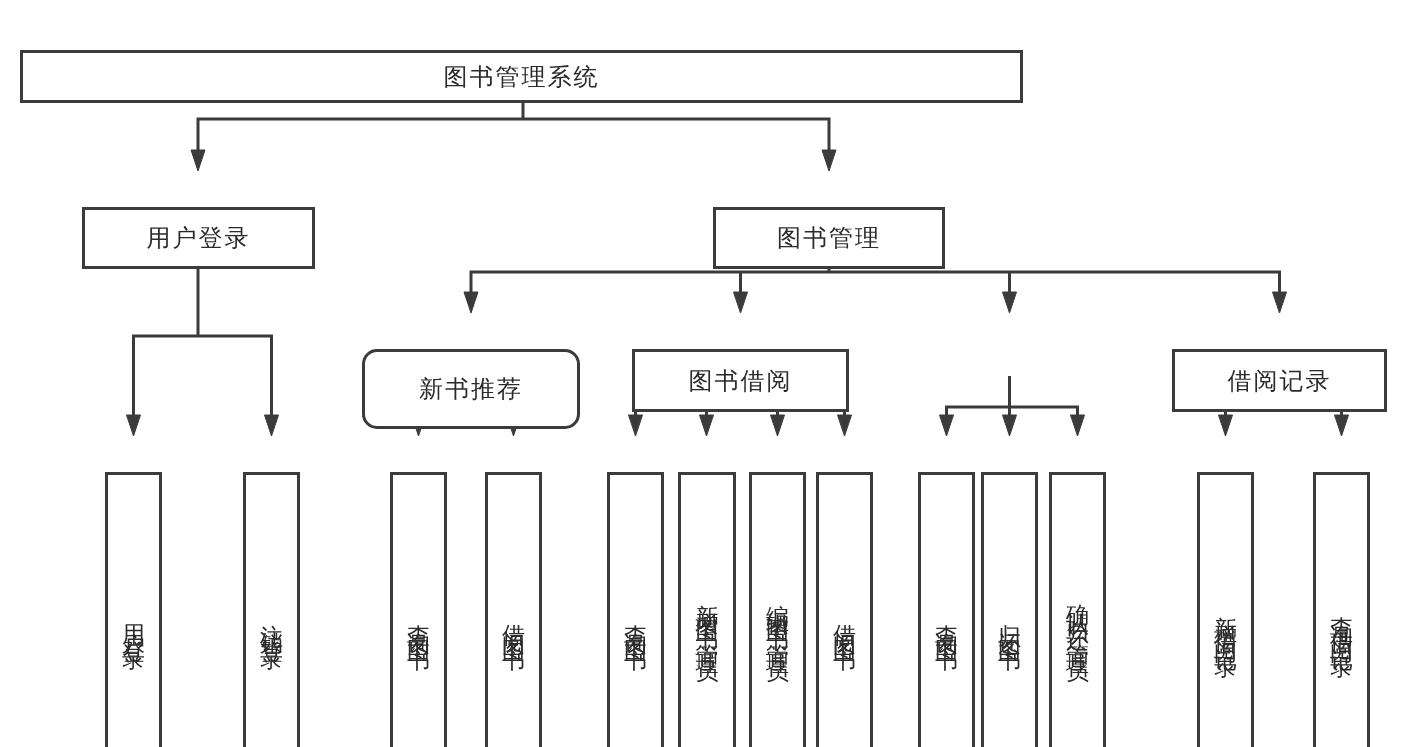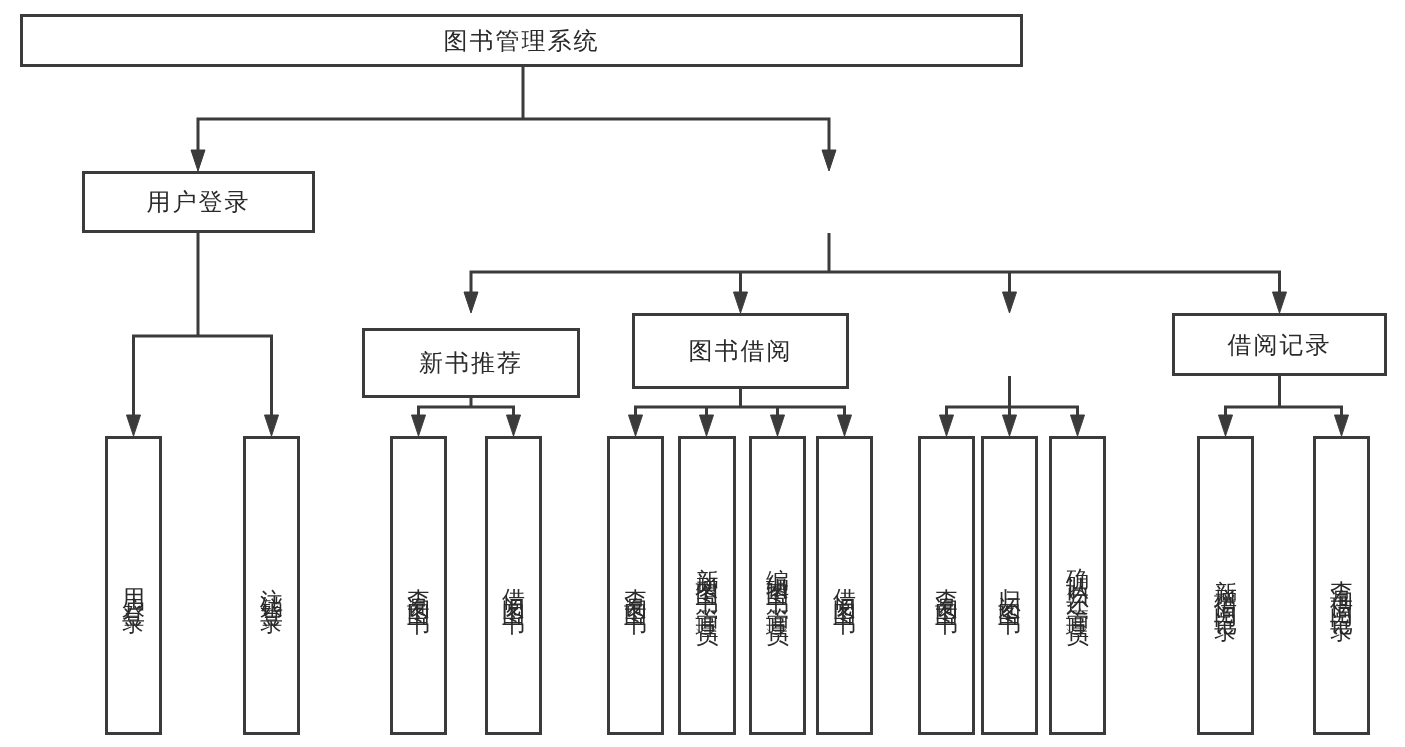--- a/index.html
+++ b/index.html
@@ -24,20 +24,21 @@
   }
   .box {
     position: absolute;
     box-sizing: border-box;
     background: #ffffff;
     border: 3px solid var(--line, #3b3b3b);
     display: flex;
     align-items: center;
     justify-content: center;
     z-index: 2;
+    margin-top: 36px;
   }
   .h-label {
     font-size: 24px;
     letter-spacing: 2px;
     white-space: nowrap;
     line-height: 1;
   }
   .v-label {
     writing-mode: vertical-rl;
     text-orientation: mixed;
@@ -112,25 +113,28 @@
       </g>
   </svg>
 
   <div class="box" style="left:20px; top:14px; width:1003px; height:53px;">
     <span class="h-label">图书管理系统</span>
   </div>
 
   <div class="box" style="left:82px; top:171px; width:233px; height:62px;">
     <span class="h-label">用户登录</span>
   </div>
+  <div class="box" style="left:713px; top:171px; width:232px; height:62px;">
+    <span class="h-label">图书管理</span>
+  </div>
 
-  <div class="box" style="left:362px; top:328px; width:218px; height:70px;">
+  <div class="box" style="left:362px; top:313px; width:218px; height:80px;border-radius:15px;">
     <span class="h-label">新书推荐</span>
   </div>
-  <div class="box" style="left:632px; top:313px; width:217px; height:76px;">
+  <div class="box" style="left:632px; top:313px; width:217px; height:63px;">
     <span class="h-label">图书借阅</span>
   </div>
   <div class="box" style="left:1172px; top:313px; width:215px; height:63px;">
     <span class="h-label">借阅记录</span>
   </div>
 
   <div class="box" style="left:105px; top:436px; width:57px; height:299px;">
     <span class="v-label">用户登录</span>
   </div>
   <div class="box" style="left:243px; top:436px; width:57px; height:299px;">

